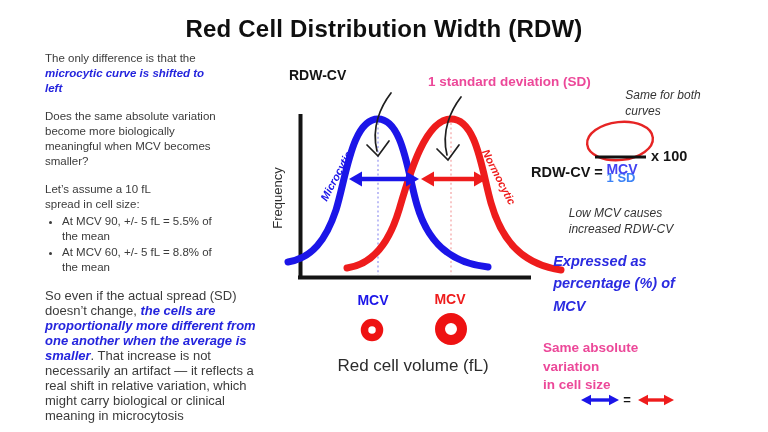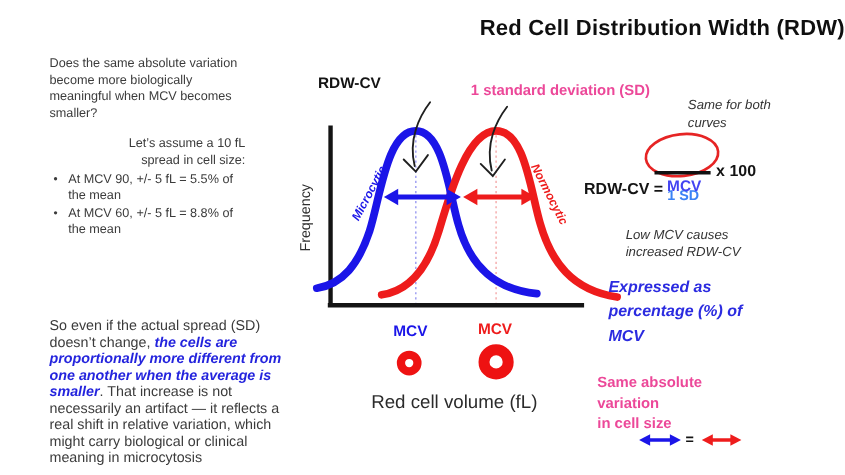--- a/index.html
+++ b/index.html
@@ -5,22 +5,22 @@
   html,body{margin:0;padding:0;background:#ffffff;}
   #slide{
     position:relative;width:768px;height:432px;background:#ffffff;overflow:hidden;
     font-family:"Liberation Sans",sans-serif;color:#3c3c3c;
   }
   .abs{position:absolute;}
   .ctr{transform:translate(-50%,-50%);}
   .cx{transform:translateX(-50%);}
   .pre{white-space:pre-line;}
   #title{
-    left:0;right:0;top:15px;text-align:right;
-    font-size:20px;font-weight:800;color:#0f0f0f;letter-spacing:.2px;
+    left:0;right:0;top:15px;text-align:center;
+    font-size:24px;font-weight:800;color:#0f0f0f;letter-spacing:.2px;
   }
   
   #left-a{left:45px;top:51px;width:178px;font-size:11.5px;line-height:15px;color:#3b3b3b;}
   #left-a p{margin:0 0 13px 0;}
   #left-a ul{margin:2px 0 0 0;padding-left:17px;width:150px;}
   #left-a li{margin:0 0 1px 0;}
   #left-b{left:45px;top:288px;width:224px;font-size:13px;line-height:15px;color:#3b3b3b;}
   .hl-blue{color:#2424dd;font-weight:700;font-style:italic;}
   
   #rdwcv-heading{left:289px;top:67px;font-size:14px;font-weight:800;color:#141414;}
@@ -94,22 +94,23 @@
     <g>
       <line x1="646" y1="400" x2="666" y2="400" stroke="#ee1c1c" stroke-width="3.4"></line>
       <polygon points="638,400 648,394.8 648,405.2" fill="#ee1c1c"></polygon>
       <polygon points="674,400 664,394.8 664,405.2" fill="#ee1c1c"></polygon>
     </g>
   </svg>
 
   <div id="title" class="abs">Red Cell Distribution Width (RDW)</div>
 
   <div id="left-a" class="abs">
+    <p><span>The only difference is that the </span><span class="hl-blue">microcytic curve is shifted to left</span></p>
     <p>Does the same absolute variation become more biologically meaningful when MCV becomes smaller?</p>
-    <p class="pre" style="margin-bottom:2px;text-align:right;">Let’s assume a 10 fL
+    <p class="pre" style="margin-bottom:2px;">Let’s assume a 10 fL
 spread in cell size:</p>
     <ul>
       <li>At MCV 90, +/- 5 fL = 5.5% of the mean</li>
       <li>At MCV 60, +/- 5 fL = 8.8% of the mean</li>
     </ul>
   </div>
   <div id="left-b" class="abs">
     <span>So even if the actual spread (SD) doesn’t change, </span><span class="hl-blue">the cells are proportionally more different from one another when the average is smaller</span><span>.  That increase is not necessarily an artifact — it reflects a real shift in relative variation, which might carry biological or clinical meaning in microcytosis</span>
   </div>
 

